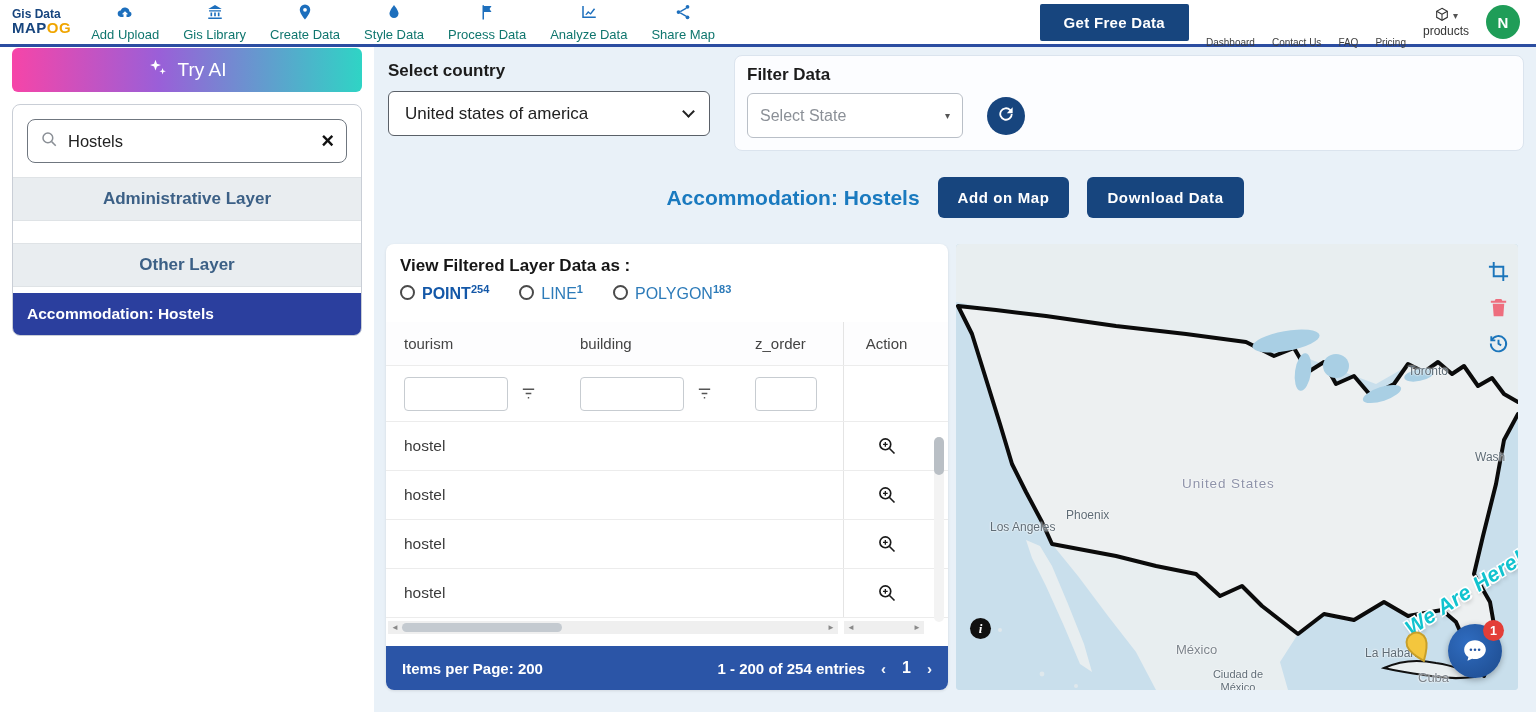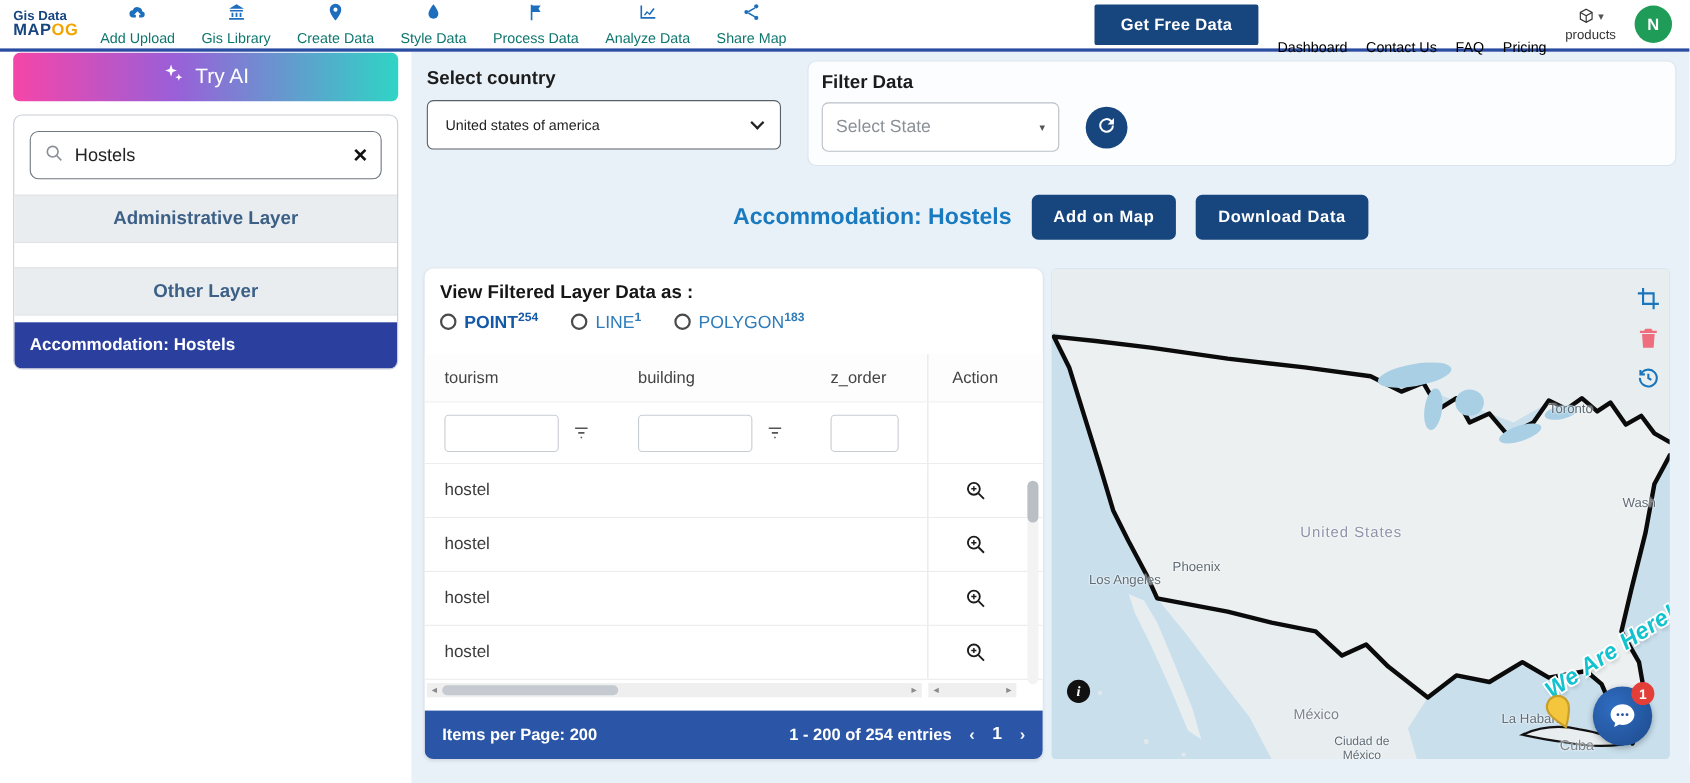--- a/index.html
+++ b/index.html
@@ -13,21 +13,21 @@
   .logo .l1 { font-weight:800; color:#17457e; font-size:12px; }
   .logo .l2 { font-weight:800; color:#17457e; font-size:15px; letter-spacing:.5px; }
   .logo .og { color:#f0a500; }
   .nav-items { display:flex; align-items:center; gap:24px; margin-left:12px; }
   .nav-item { display:flex; flex-direction:column; align-items:center; gap:2px; cursor:pointer; }
   .nav-item svg { width:18px; height:18px; color:#1d6fbd; }
   .nav-item .lbl { font-size:13px; color:#0f766e; white-space:nowrap; }
   .nav-right { margin-left:auto; display:flex; align-items:center; gap:17px; padding-right:8px; }
   .get-free { background:#17457e; color:#fff; font-weight:700; font-size:15px; padding:10px 24px;
               border-radius:2px; letter-spacing:.3px; border:none; cursor:pointer; font-family:inherit; }
-  .nav-link { color:#000000; font-size:13px; cursor:pointer; white-space:nowrap;margin-top:40px; }
+  .nav-link { color:#404040; font-size:10px; cursor:pointer; white-space:nowrap;margin-top:40px; }
   .products { display:flex; flex-direction:column; align-items:center; font-size:12px; color:#333; cursor:pointer; line-height:1; }
   .products .prow { display:flex; align-items:center; gap:3px; }
   .products svg { width:16px; height:16px; color:#333; }
   .caret { color:#555; font-size:10px; }
   .avatar { width:34px; height:34px; border-radius:50%; background:#1f9d58; color:#fff; font-weight:700;
             display:flex; align-items:center; justify-content:center; font-size:15px; cursor:pointer; }
 
   
   .sidebar { position:absolute; left:12px; top:48px; width:350px; z-index:5; }
   .try-ai { height:44px; border-radius:6px; cursor:pointer;
@@ -47,21 +47,21 @@
   .band-gap2 { height:6px; background:#fff; }
   .layer-selected { background:#2b3f9e; color:#fff; font-weight:700; font-size:15.5px; padding:12px 14px; cursor:pointer; }
 
   
   .main { position:absolute; left:374px; top:47px; right:0; bottom:0; background:#e9f1f8; }
   .filter-area { position:relative; height:108px; }
   .group-label { font-weight:700; font-size:17px; color:#1c1c1c; }
   .country-group { position:absolute; left:14px; top:14px; }
   .country-select { margin-top:10px; width:322px; height:45px; border:1.6px solid #5a6068; border-radius:6px;
                     background:#fff; display:flex; align-items:center; justify-content:space-between;
-                    padding:0 16px; font-size:13px; color:#222; cursor:pointer; }
+                    padding:0 16px; font-size:17px; color:#222; cursor:pointer; }
   .chevron { width:9px; height:9px; border-right:2.4px solid #222; border-bottom:2.4px solid #222;
              transform:rotate(45deg); margin-top:-5px; }
   .filter-card { position:absolute; left:360px; top:8px; right:12px; height:96px; background:#fcfdff;
                  border:1px solid #dbe4ee; border-radius:8px; padding:9px 12px; }
   .state-row { margin-top:8px; display:flex; align-items:center; gap:24px; }
   .state-select { width:216px; height:45px; border:1px solid #b9bfc7; border-radius:6px; background:#fff;
                   display:flex; align-items:center; justify-content:space-between; padding:0 12px;
                   font-size:16px; color:#8b9097; cursor:pointer; }
   .refresh-btn { width:38px; height:38px; border-radius:50%; background:#17457e; border:none; cursor:pointer;
                  display:flex; align-items:center; justify-content:center; }

